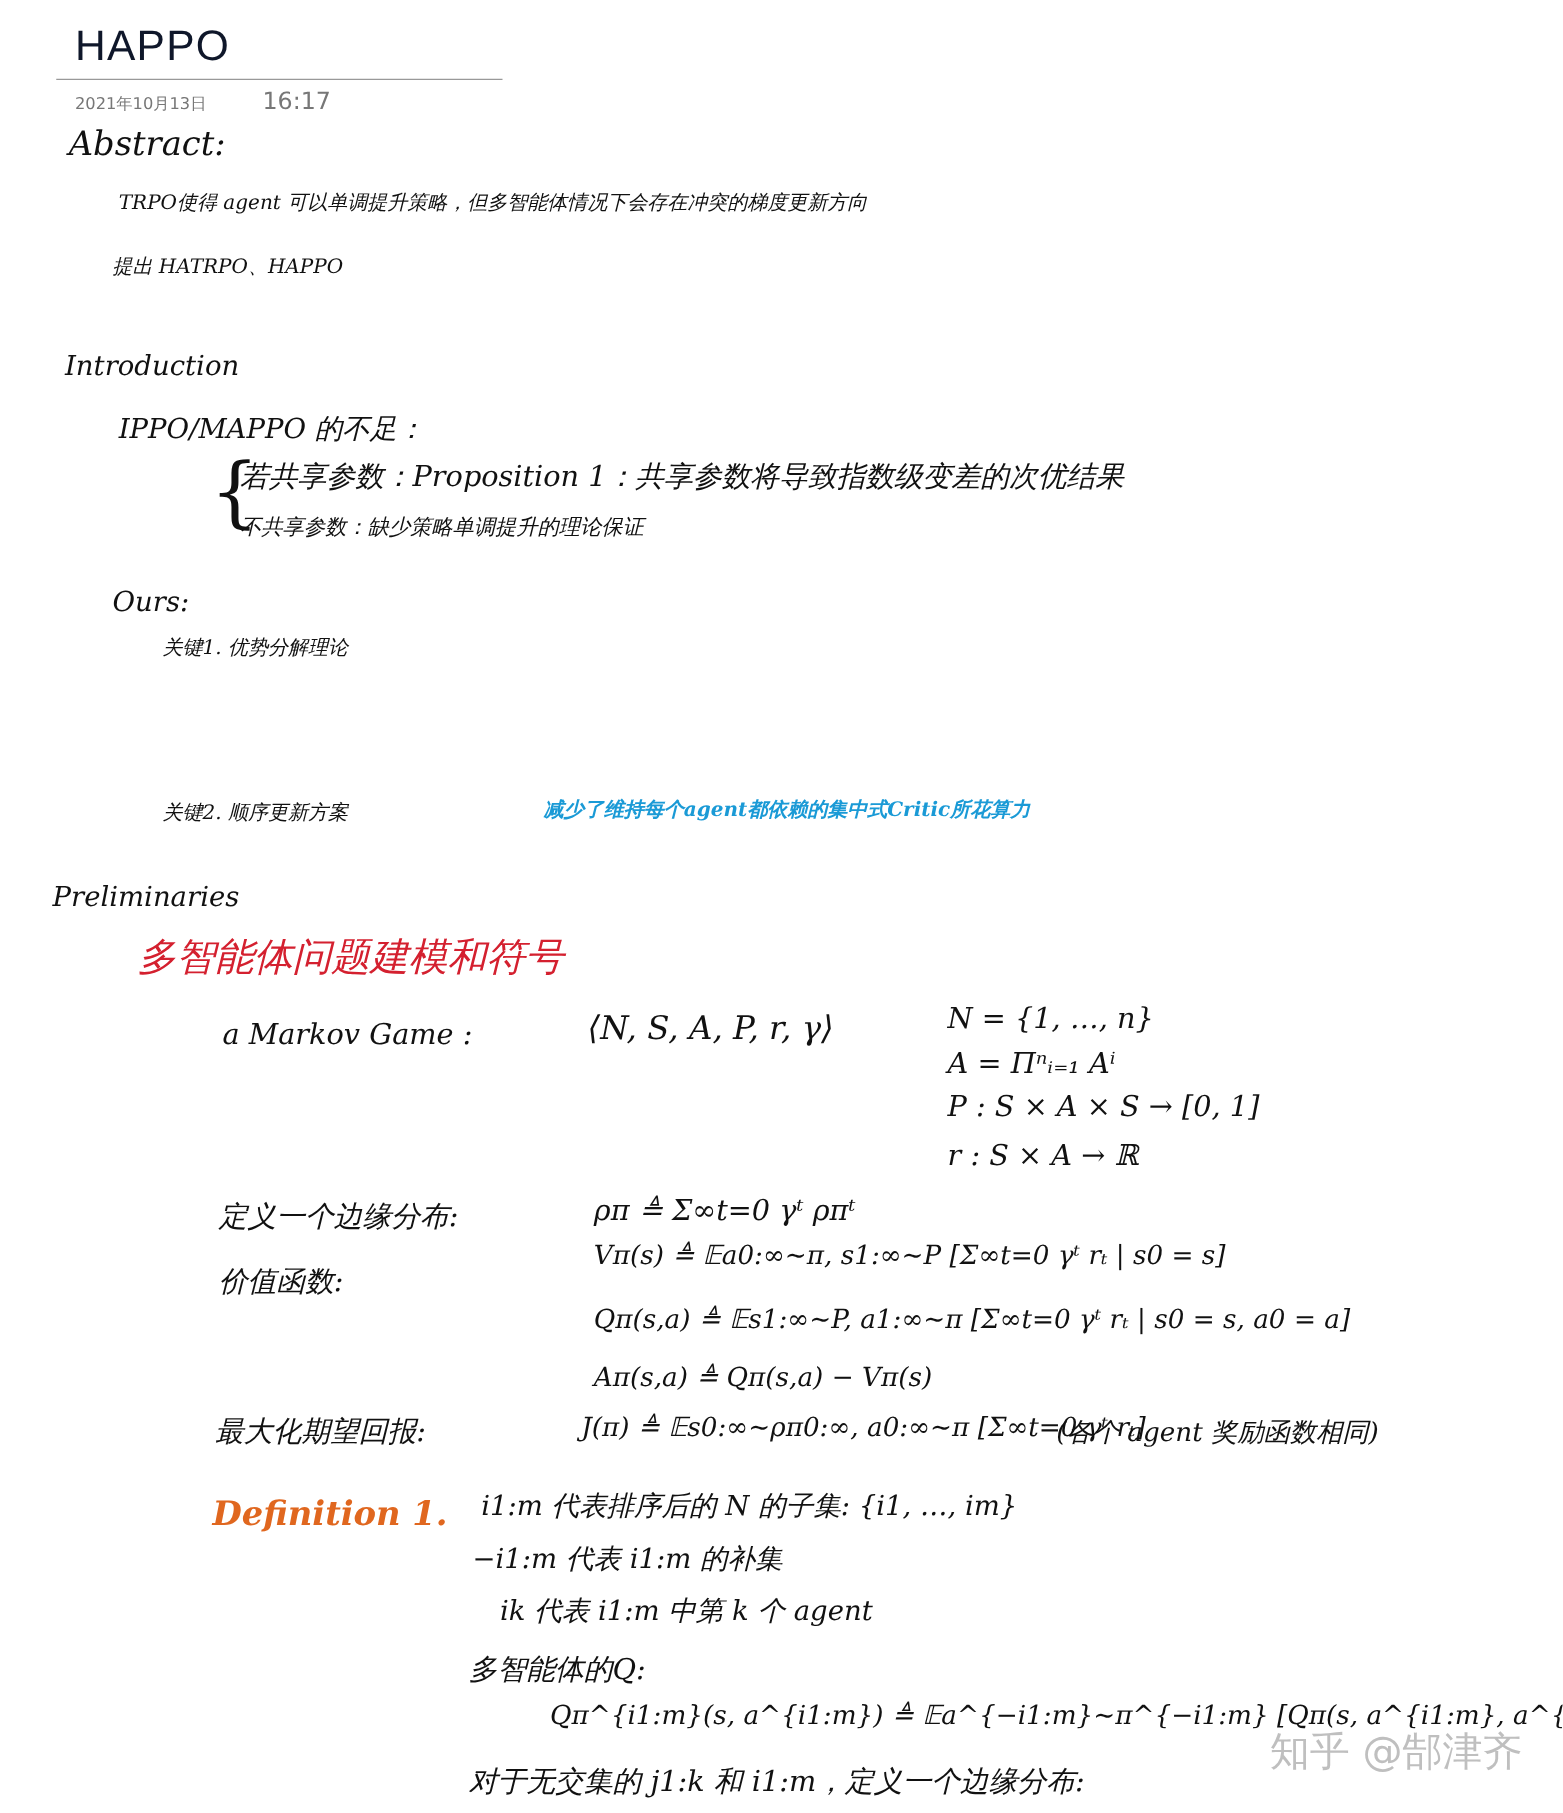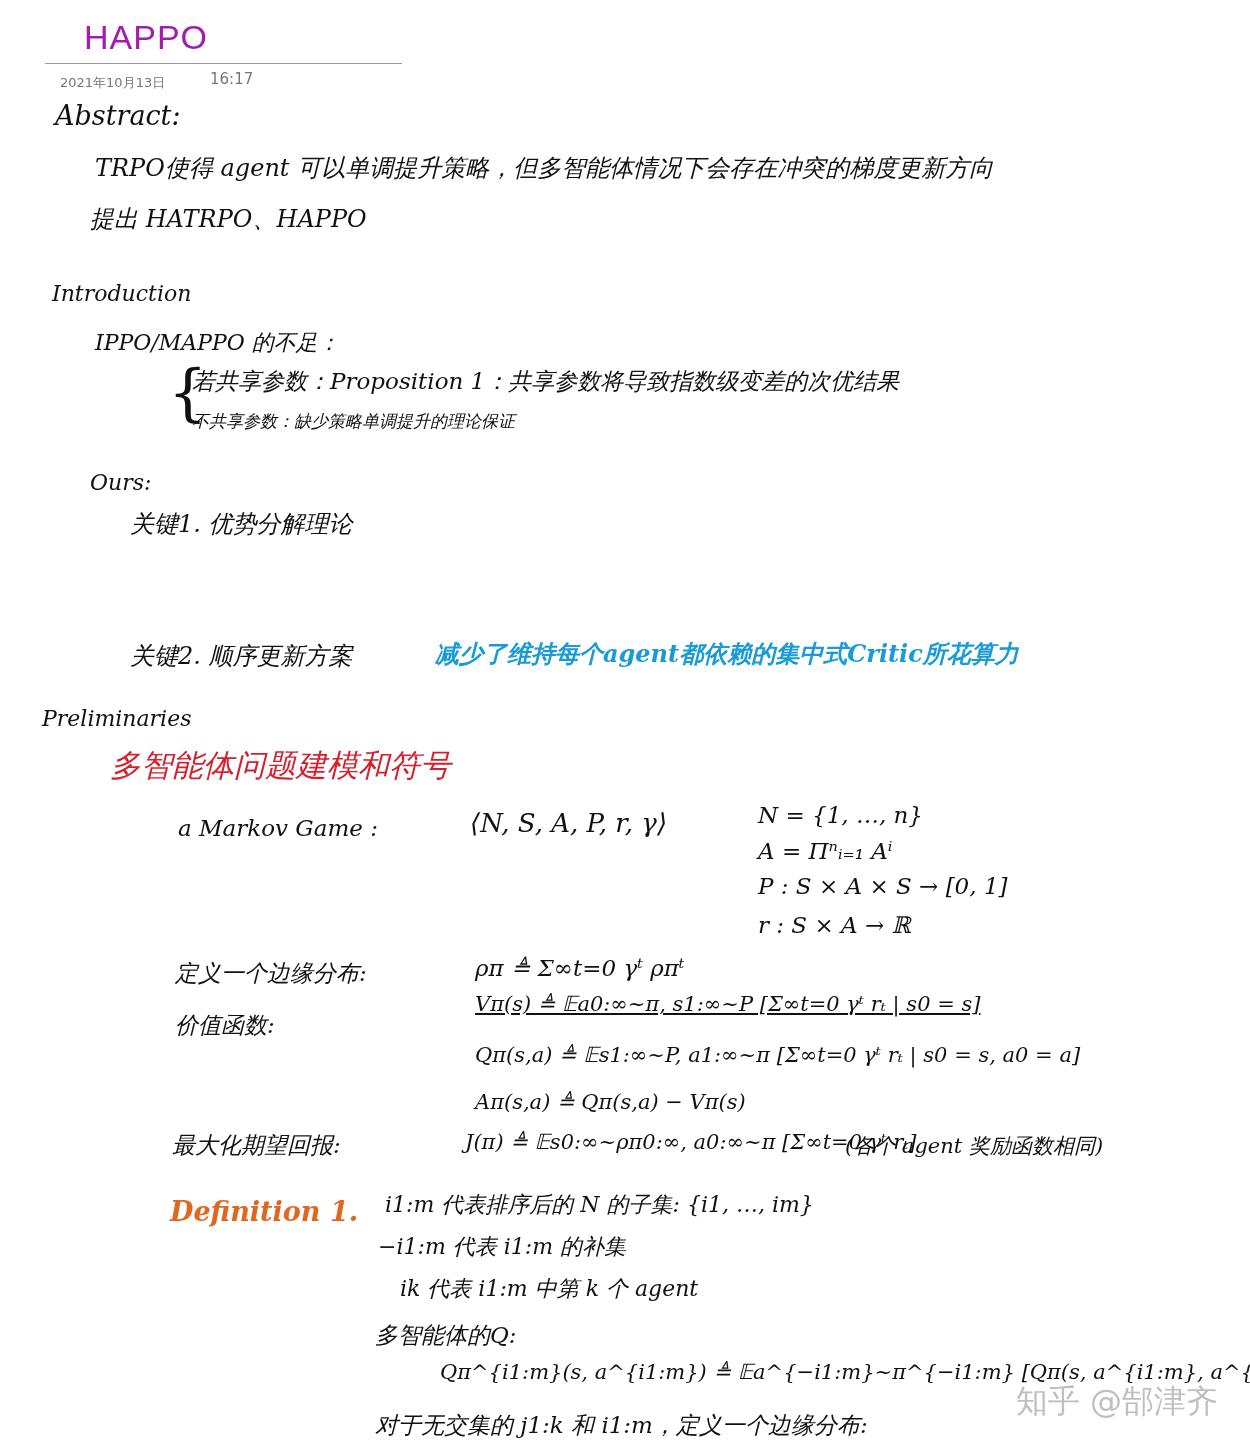--- a/index.html
+++ b/index.html
@@ -1,28 +1,28 @@
 <!DOCTYPE html>
 <html><head>
 <meta charset="utf-8">
 <style>
   html, body { margin:0; padding:0; }
   body {
     width:1250px; height:1450px; background:#ffffff; position:relative; overflow:hidden;
     font-family:"DejaVu Sans", sans-serif; color:#111;
   }
   .abs { position:absolute; white-space:nowrap; }
-  .title { left:60px; top:18px; font-family:"Liberation Sans", sans-serif; font-size:34px; color:#a21caf; letter-spacing:1px; font-weight:300;margin-left:24px; }
+  .title { left:60px; top:18px; font-family:"Liberation Sans", sans-serif; font-size:34px; color:#0f172a; letter-spacing:1px; font-weight:300; }
   .rule { left:45px; top:63px; width:357px; height:1px; background:#999; }
   .date { left:60px; top:74px; font-size:13px; color:#777; }
-  .time { left:210px; top:70px; font-size:15px; color:#777; }
+  .time { left:210px; top:70px; font-size:19px; color:#777; }
   .hw { font-family:"DejaVu Serif", serif; font-style:italic; }
   .h-section { font-size:27px; }
   .h-sub { font-size:22px; }
-  .body-line { font-size:24px; }
+  .body-line { font-size:16px; }
   .math { font-family:"DejaVu Serif", serif; font-style:italic; font-size:23px; }
   .blue { color:var(--blue); }
   .red { color:var(--red); font-size:31px; }
   .orange { color:var(--orange); font-size:27px; font-weight:bold; }
   .brace { font-size:62px; font-family:"DejaVu Serif", serif; line-height:1; color:#111; }
   .watermark { right:32px; bottom:26px; font-size:32px; color:rgba(170,170,170,0.75); font-family:"DejaVu Sans", sans-serif; }
   :root { --blue:#1a9ad6; --red:#d4202f; --orange:#e0671f; }
 </style>
 </head>
 <body>
@@ -54,21 +54,21 @@
 <div class="abs math" style="left:470px;top:808px;font-size:26px;">⟨N, S, A, P, r, γ⟩</div>
 <div class="abs math" style="left:758px;top:802px;">N = {1, …, n}</div>
 <div class="abs math" style="left:758px;top:838px;">A = Πⁿᵢ₌₁ Aⁱ</div>
 <div class="abs math" style="left:758px;top:873px;">P : S × A × S → [0, 1]</div>
 <div class="abs math" style="left:758px;top:912px;">r : S × A → ℝ</div>
 
 <div class="abs hw body-line" style="left:175px;top:958px;font-size:23px;">定义一个边缘分布:</div>
 <div class="abs math" style="left:475px;top:955px;">ρπ ≜ Σ∞t=0 γᵗ ρπᵗ</div>
 
 <div class="abs hw body-line" style="left:175px;top:1010px;font-size:23px;">价值函数:</div>
-<div class="abs math" style="left:475px;top:992px;font-size:21px;text-decoration:underline;">Vπ(s) ≜ 𝔼a0:∞~π, s1:∞~P [Σ∞t=0 γᵗ rₜ | s0 = s]</div>
+<div class="abs math" style="left:475px;top:992px;font-size:21px;">Vπ(s) ≜ 𝔼a0:∞~π, s1:∞~P [Σ∞t=0 γᵗ rₜ | s0 = s]</div>
 <div class="abs math" style="left:475px;top:1043px;font-size:21px;">Qπ(s,a) ≜ 𝔼s1:∞~P, a1:∞~π [Σ∞t=0 γᵗ rₜ | s0 = s, a0 = a]</div>
 <div class="abs math" style="left:475px;top:1090px;font-size:21px;">Aπ(s,a) ≜ Qπ(s,a) − Vπ(s)</div>
 
 <div class="abs hw body-line" style="left:172px;top:1130px;font-size:23px;text-align:right;">最大化期望回报:</div>
 <div class="abs math" style="left:465px;top:1130px;font-size:21px;">J(π) ≜ 𝔼s0:∞~ρπ0:∞, a0:∞~π [Σ∞t=0 γᵗ rₜ]</div>
 <div class="abs hw" style="left:845px;top:1132px;font-size:21px;">(各个 agent 奖励函数相同)</div>
 
 <div class="abs hw orange" style="left:170px;top:1196px;">Definition 1.</div>
 <div class="abs math" style="left:385px;top:1190px;font-size:22px;">i1:m 代表排序后的 N 的子集: {i1, …, im}</div>
 <div class="abs math" style="left:378px;top:1232px;font-size:22px;">−i1:m 代表 i1:m 的补集</div>

